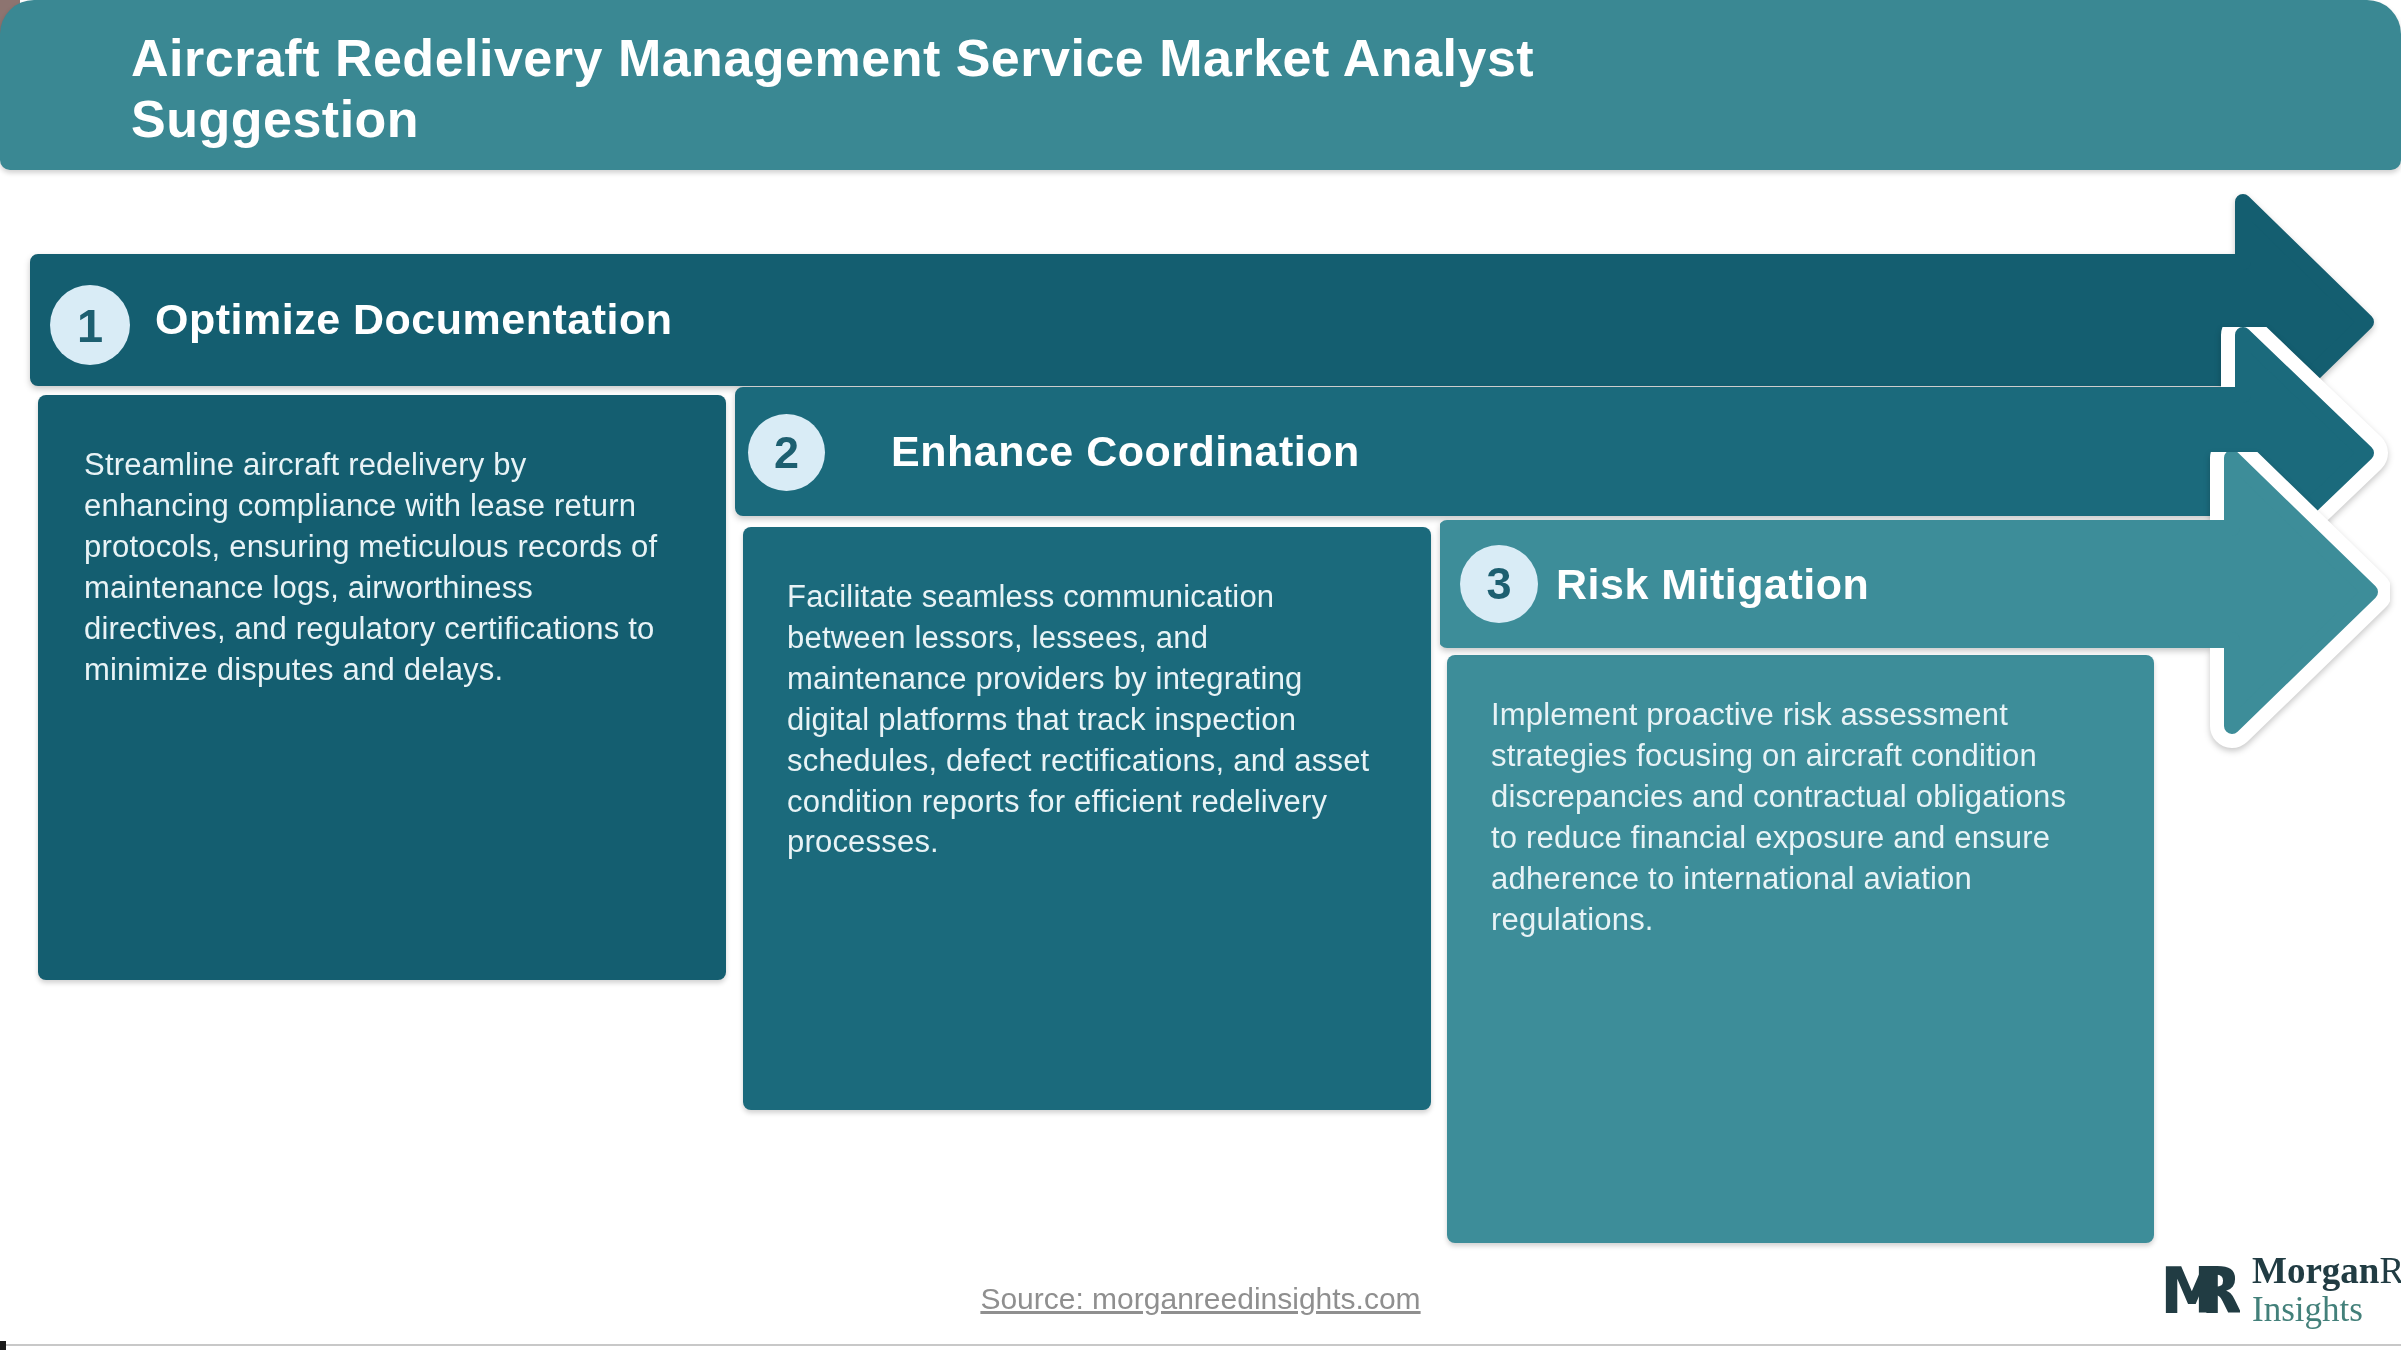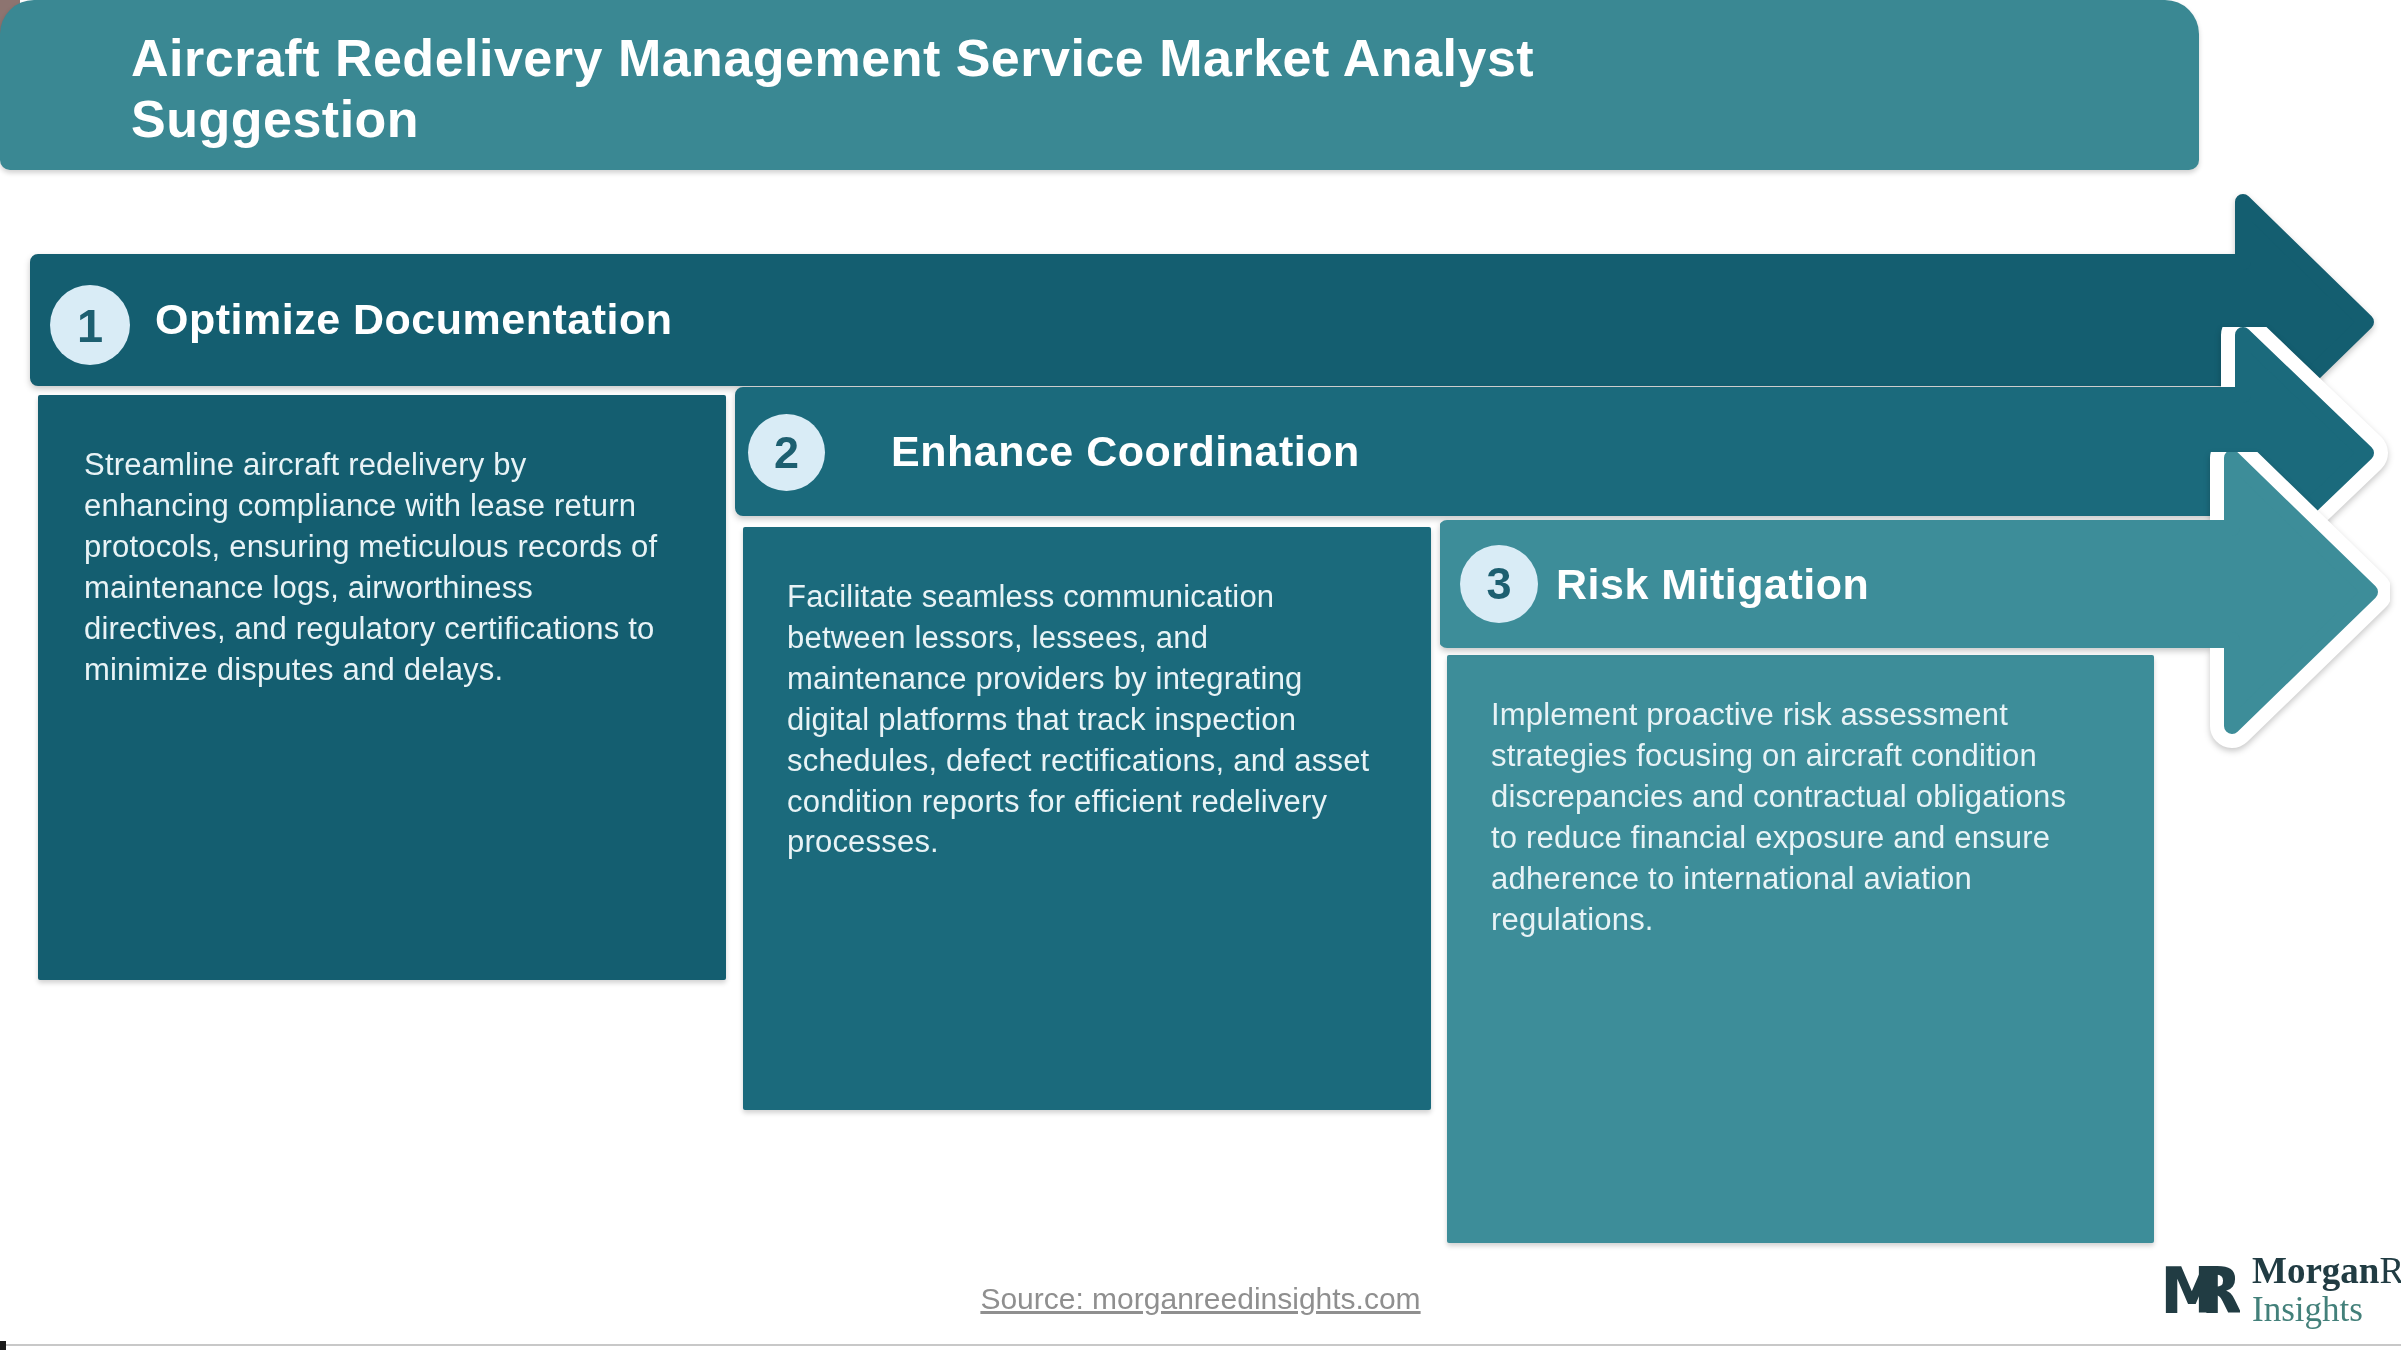--- a/index.html
+++ b/index.html
@@ -6,21 +6,21 @@
   #canvas{
     position:relative;
     width:2401px;height:1350px;
     background:#ffffff;
     overflow:hidden;
     font-family:"Liberation Sans", sans-serif;
   }
   .abs{position:absolute;}
   
   .header{
-    left:0;top:0;width:2199px;height:170px;
+    left:0;top:0;width:2401px;height:170px;
     border-radius:34px 34px 10px 10px;
     box-shadow:0 3px 5px rgba(0,0,0,0.18);
     z-index:2;
   }
   .header-title{
     position:absolute;left:131px;top:28px;width:1560px;
     color:#ffffff;font-weight:bold;font-size:52px;line-height:1.18;
     letter-spacing:0.5px;
   }
   .corner-artifact{left:0;top:0;width:20px;height:86px;background:#8d7470;z-index:1;}
@@ -41,21 +41,21 @@
   
   .banner-title{
     color:#ffffff;font-weight:bold;font-size:43px;letter-spacing:0.5px;
     z-index:6;display:flex;align-items:center;
   }
   #title1{left:155px;top:262px;height:115px;}
   #title2{left:855px;top:395px;height:113px;margin-left:36px;}
   #title3{left:1556px;top:528px;height:112px;}
   
   .card{
-    border-radius:2px;z-index:2;
+    border-radius:8px;z-index:2;
     box-shadow:0 3px 5px rgba(0,0,0,0.18);
     box-sizing:border-box;
     color:#e8f3f6;
   }
   .card p{margin:0;font-size:31px;line-height:1.32;font-weight:normal;letter-spacing:0.2px;}
   #card1{left:38px;top:395px;width:688px;height:585px;padding:50px 62px 0 46px;}
   #card2{left:743px;top:527px;width:688px;height:583px;padding:50px 58px 0 44px;}
   #card3{left:1447px;top:655px;width:707px;height:588px;padding:40px 56px 8px 44px;}
   
   .source{

